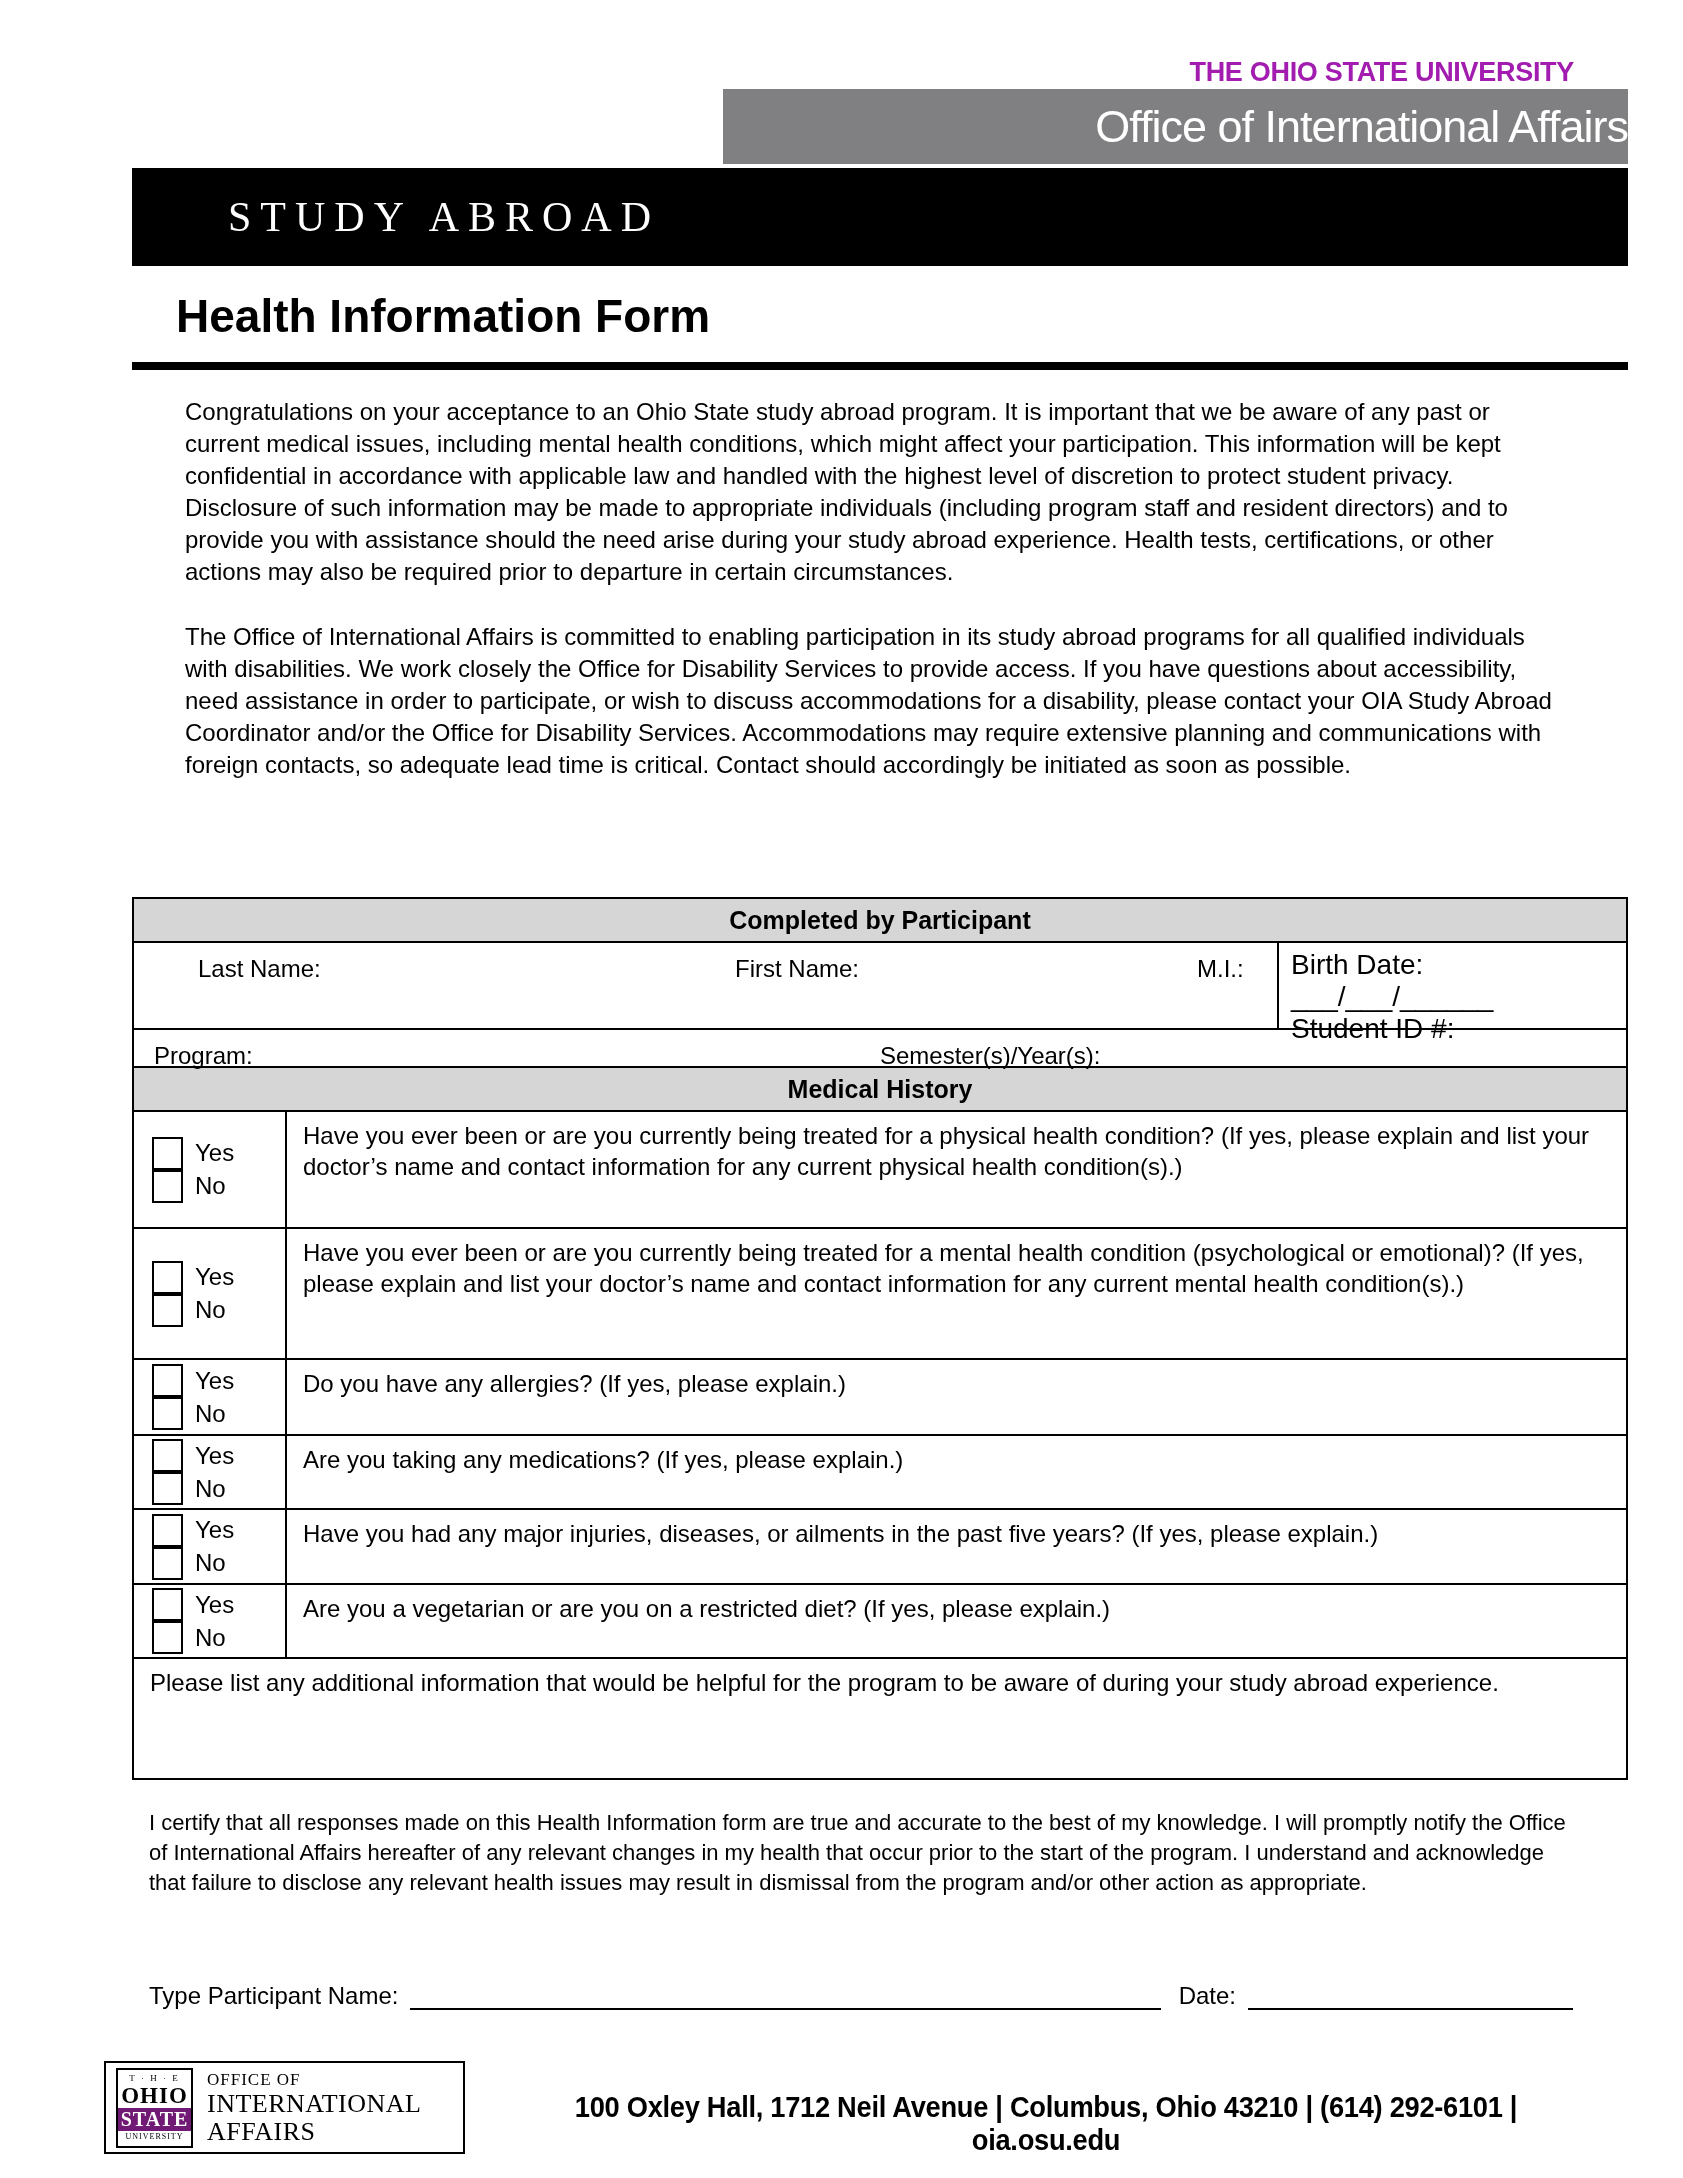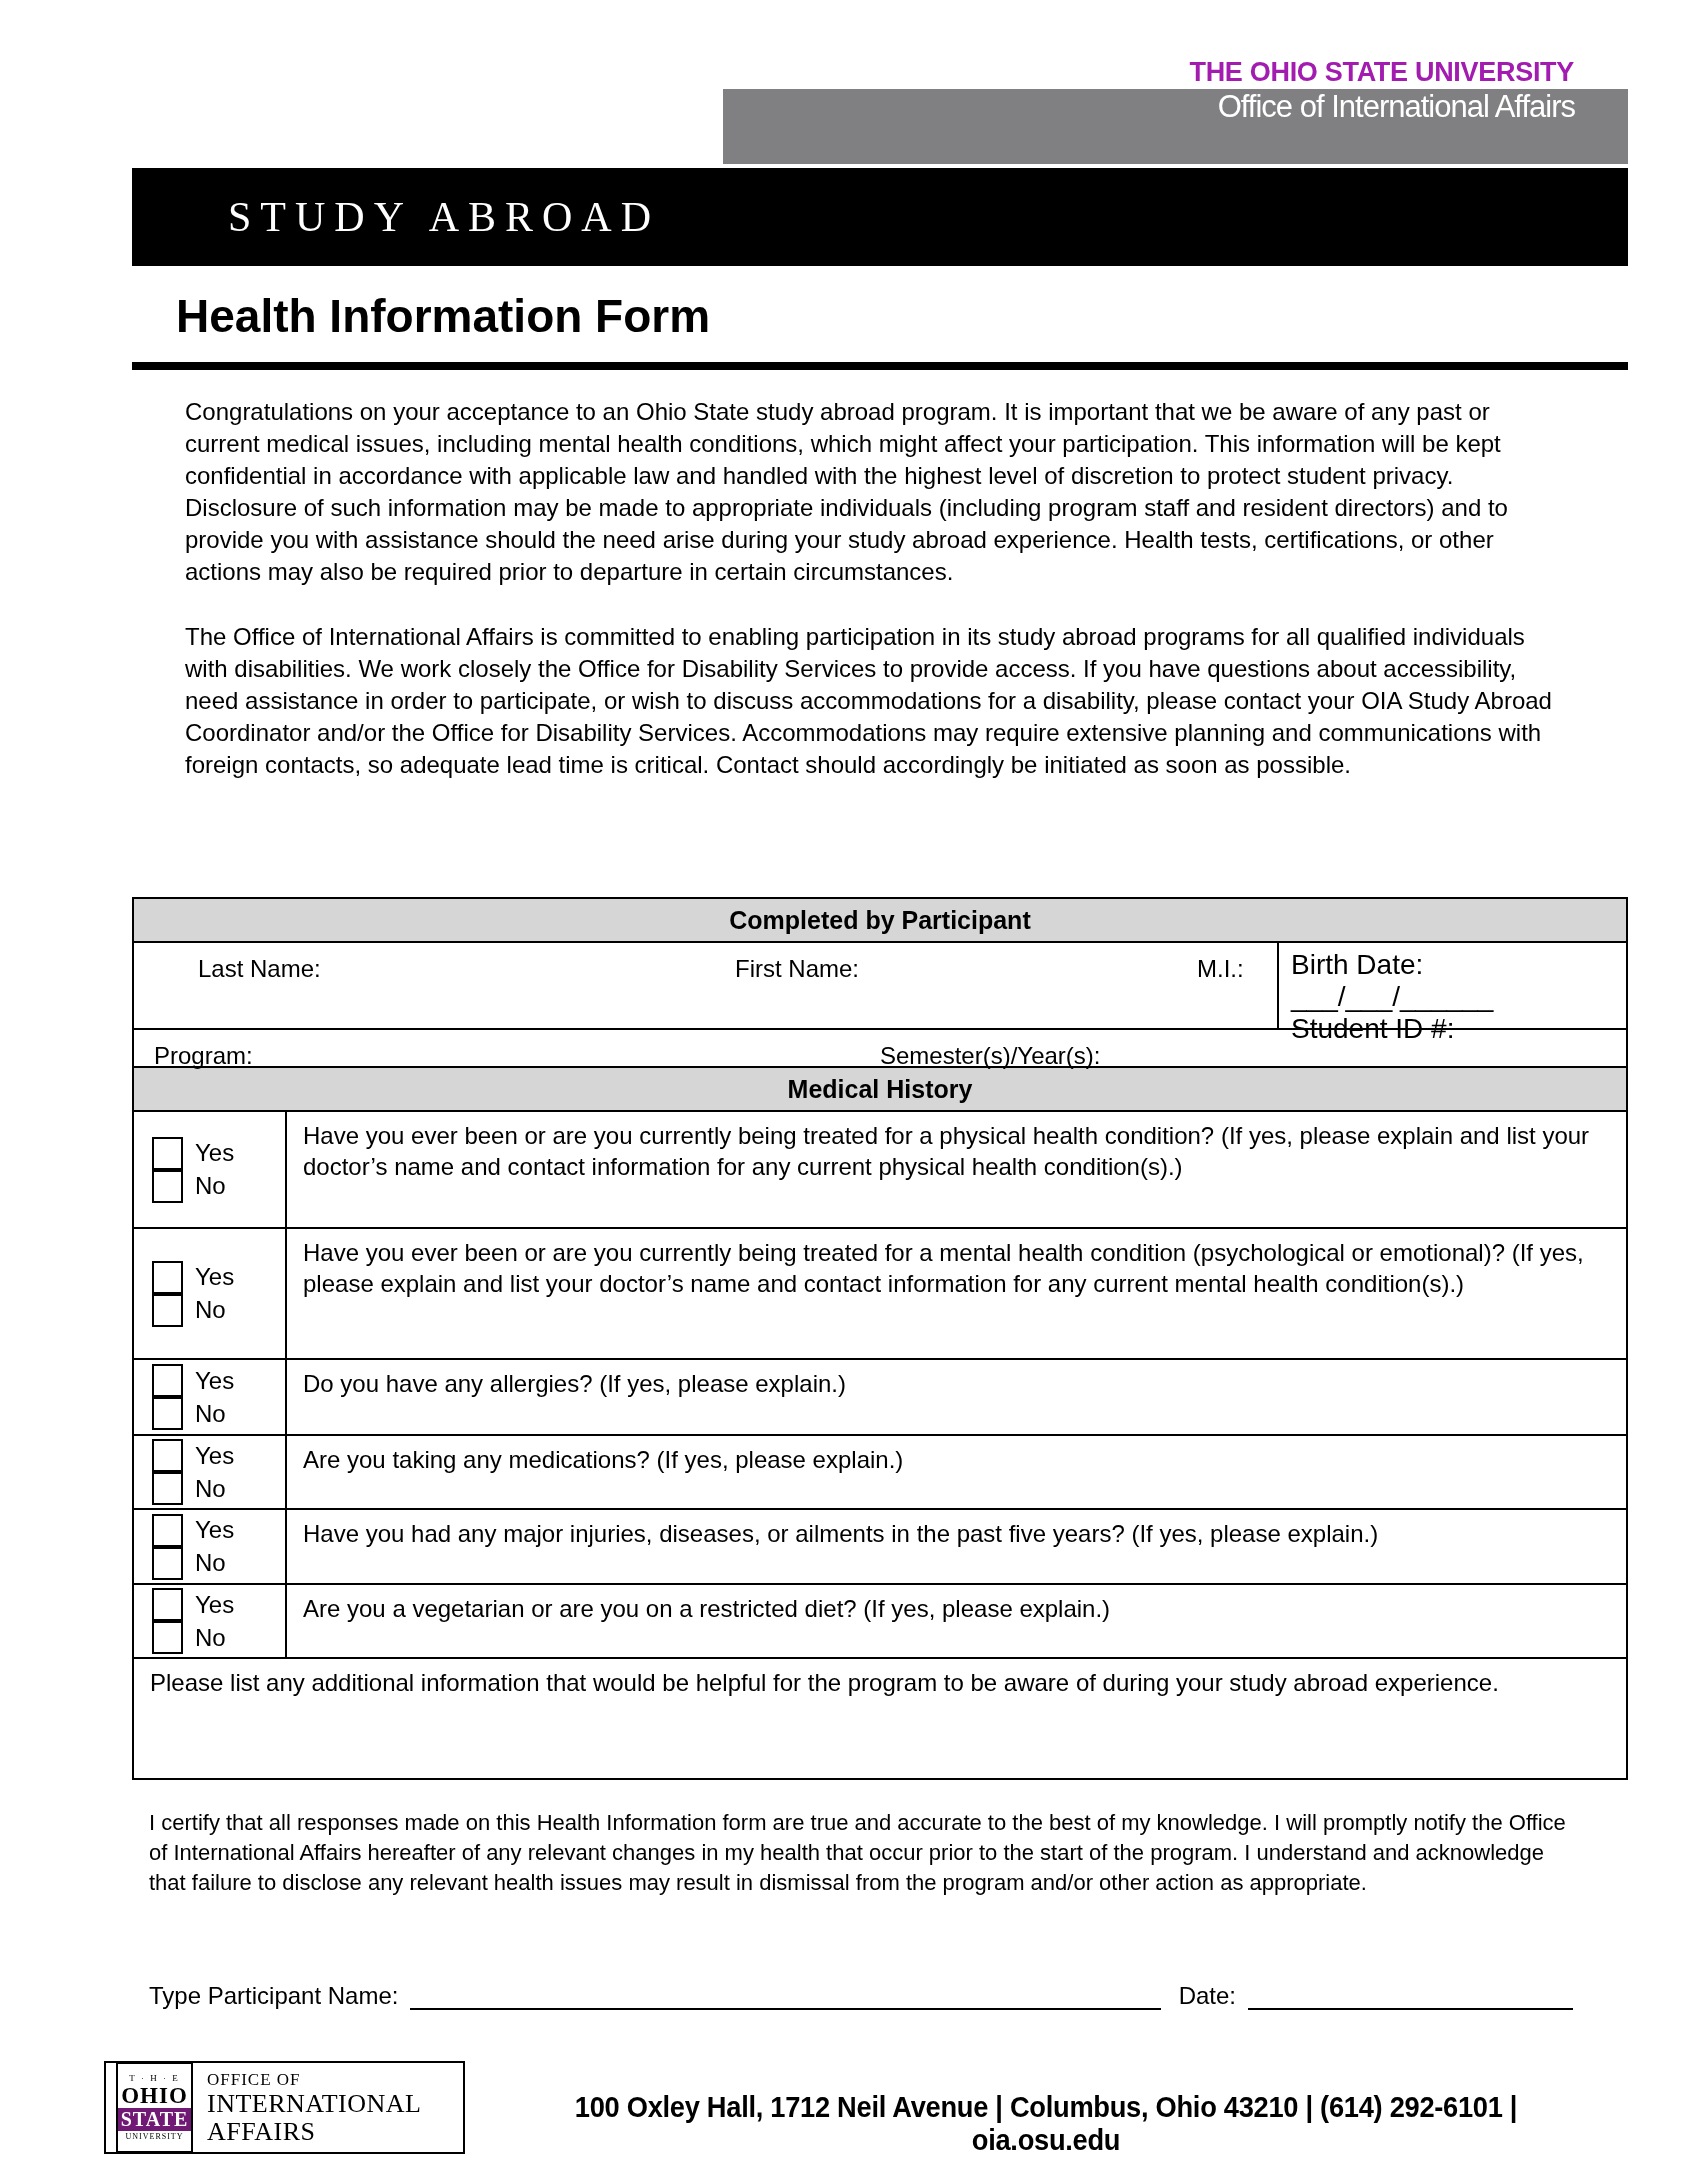--- a/index.html
+++ b/index.html
@@ -10,22 +10,22 @@
   }
 
   
   .univ-name {
     position:absolute; top:57px; right:109px;
     font-size:27px; font-weight:bold; color:#a21caf; letter-spacing:-0.3px;
   }
   .office-banner {
     position:absolute; left:723px; top:89px; width:905px; height:75px;
     background:#808083; color:#fff;
-    display:flex; align-items:flex-start; justify-content:flex-end;
-    padding-right:53px; font-size:31px; letter-spacing:-1px;
+    display:flex; align-items:center; justify-content:flex-end;
+    font-size:45px; letter-spacing:-1px;
   }
   .program-banner {
     position:absolute; left:132px; top:168px; width:1496px; height:98px;
     background:#000; color:#fff; display:flex; align-items:center;
     padding-left:96px; font-family:"Liberation Serif", serif;
     font-size:42px; letter-spacing:9px;
   }
   .form-title {
     position:absolute; left:176px; top:289px; margin:0;
     font-size:46px; font-weight:bold; letter-spacing:0;
@@ -82,21 +82,21 @@
   .sig-line { border-bottom:2px solid #000; height:28px; }
   .name-line { flex:1; margin:0 18px 2px 12px; }
   .date-line { width:325px; margin:0 0 2px 12px; }
 
   
   .logo-box {
     position:absolute; left:104px; top:2061px; width:361px; height:93px;
     border:2px solid #000; display:flex; align-items:center; padding-left:10px; background:#fff;
   }
   .emblem {
-    width:77px; height:91px; border:2px solid #000; flex:none;
+    width:77px; height:80px; border:2px solid #000; flex:none;
     display:flex; flex-direction:column; justify-content:center; text-align:center;
     font-family:"Liberation Serif", serif; overflow:hidden;
   }
   .em-the  { font-size:9px; letter-spacing:2px; line-height:11px; }
   .em-ohio { font-size:23px; font-weight:bold; line-height:24px; letter-spacing:1px; }
   .em-state{ font-size:20px; font-weight:bold; line-height:23px; background:#701a75; color:#fff; letter-spacing:1px; }
   .em-univ { font-size:8px; letter-spacing:1px; line-height:11px; }
   .logo-text { margin-left:14px; font-family:"Liberation Serif", serif; }
   .lt-small { font-size:17px; letter-spacing:1px; line-height:20px; }
   .lt-big   { font-size:26px; line-height:28px; letter-spacing:0.5px; }

